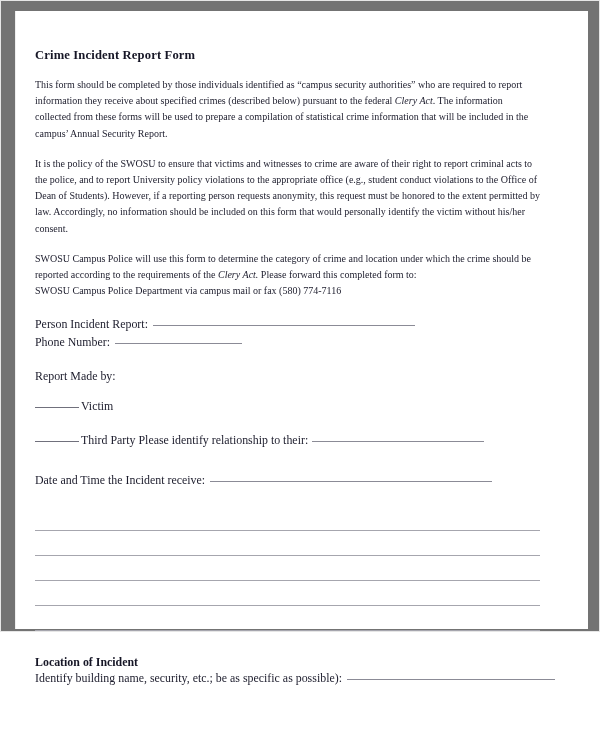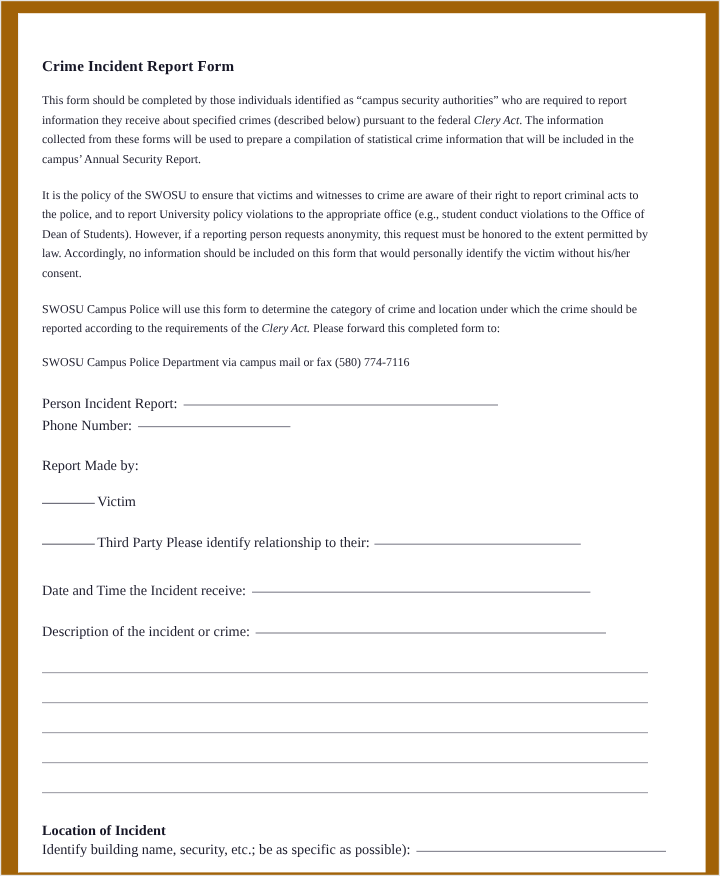--- a/index.html
+++ b/index.html
@@ -11,22 +11,22 @@
     width: 600px;
     height: 730px;
     font-family: "Liberation Serif", "DejaVu Serif", serif;
     color: #1c1c28;
     overflow: hidden;
   }
   .page {
     position: relative;
     box-sizing: border-box;
     width: 600px;
-    height: 730px;
-    background: #a16207;
+    height: 632px;
+    background: #737373;
     border: 1px solid #e6e6e6;
     padding: 0;
   }
   .sheet {
     position: absolute;
     left: 14px;
     top: 10px;
     right: 11px;
     bottom: 2px;
     background: #ffffff;
@@ -47,21 +47,21 @@
     color: #161626;
   }
   p.para {
     font-size: 10px;
     line-height: 16.2px;
     margin: 0 0 14px 0;
     text-align: left;
     color: #1c1c2c;
   }
   p.para.tight {
-    margin-bottom: 12px;
+    margin-bottom: 0;
   }
   .it {
     font-style: italic;
   }
   .field-block {
     margin-top: 17px;
   }
   .field-line {
     font-size: 11.9px;
     line-height: 17.5px;
@@ -166,23 +166,20 @@
       </div>
 
       <div class="spacer-lg"></div>
 
       <div class="field-line">
         <span>Date and Time the Incident receive:</span><span class="rule w-date"></span>
       </div>
 
       <div class="spacer-md"></div>
 
-      <div class="field-line">
-        <span>Description of the incident or crime:</span><span class="rule w-desc"></span>
-      </div>
 
       <div class="blank-lines">
         <div class="blank-line"></div>
         <div class="blank-line"></div>
         <div class="blank-line"></div>
         <div class="blank-line"></div>
         <div class="blank-line"></div>
       </div>
 
       <div class="loc-heading">Location of Incident</div>

